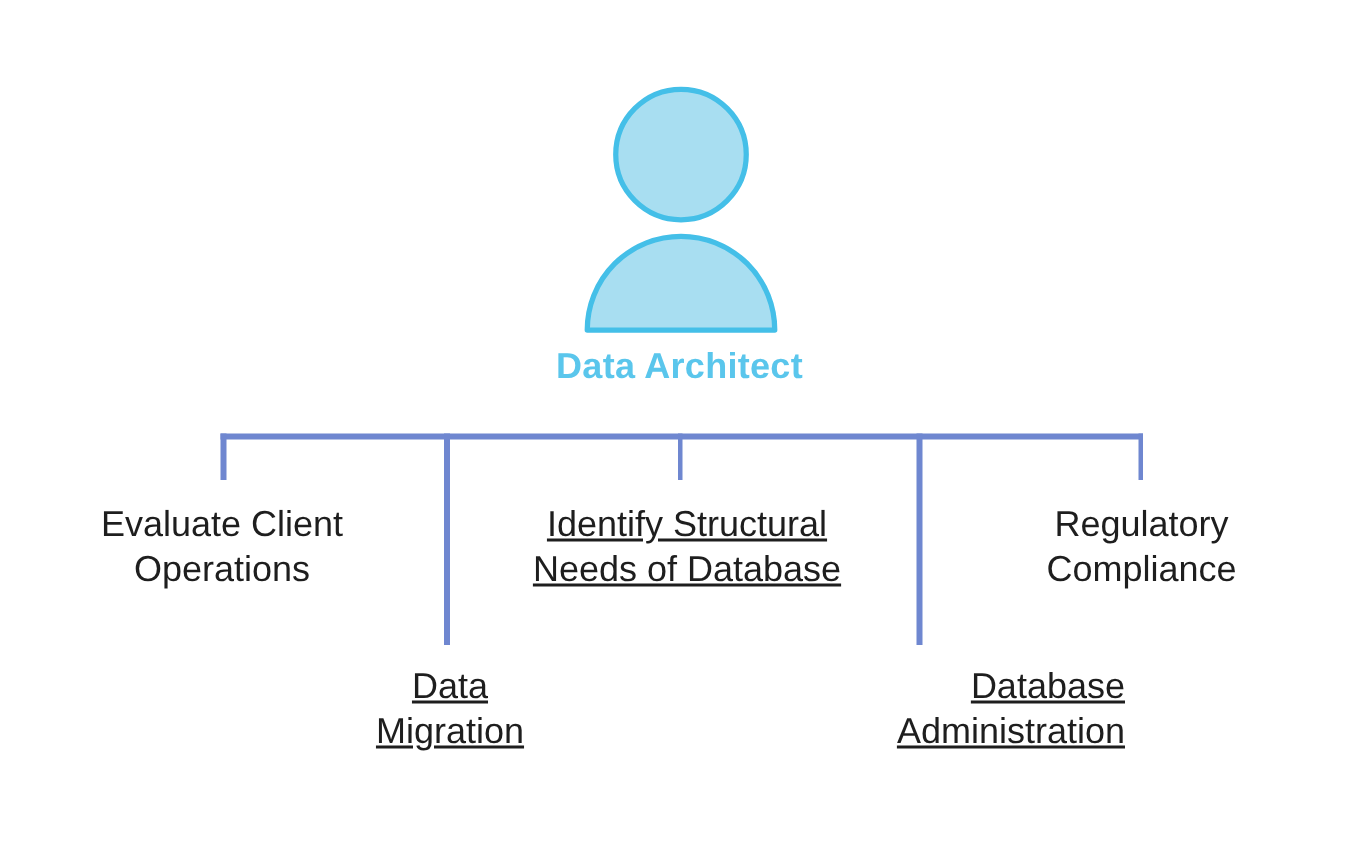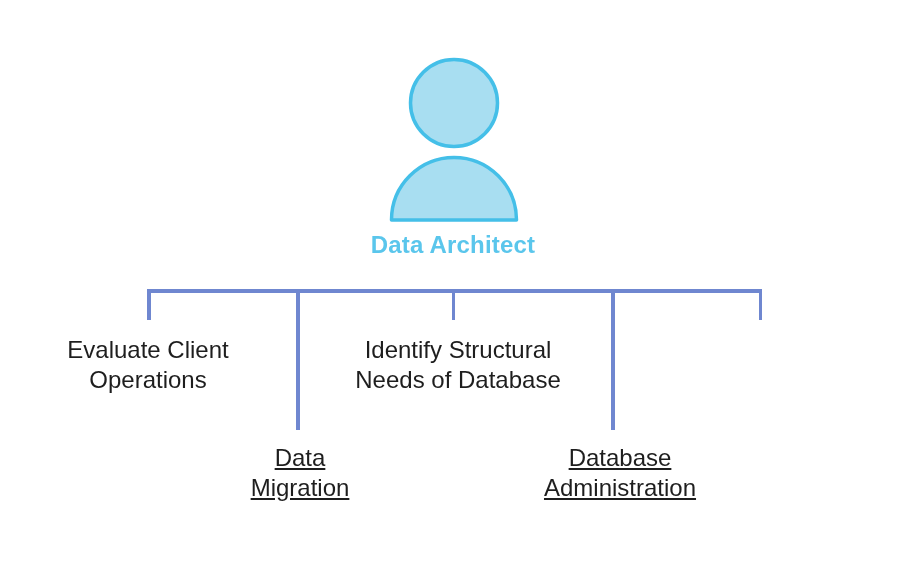--- a/index.html
+++ b/index.html
@@ -68,22 +68,22 @@
     text-align: center;
     font-size: 24px;
     line-height: 30px;
     color: #1e1e1e;
     white-space: pre-line;
   }
   .row-upper { top: 335px; }
   .row-lower { top: 443px; text-decoration: underline; }
   .resp-1 { left: 18px; }
   .resp-2 { left: 170px; }
-  .resp-3 { left: 328px; }
-  .resp-4 { left: 490px; }
+  .resp-3 { left: 328px; text-decoration: underline; }
+  .resp-4 { left: 490px; text-align: right; }
   .resp-5 { left: 631px; }
 </style>
 </head>
 <body>
 
 <div class="canvas">
 
   <svg class="person-icon" viewBox="0 0 140 172" xmlns="http://www.w3.org/2000/svg">
     <circle cx="70" cy="50" r="43.5" fill="#a8def1" stroke="#44bfe8" stroke-width="3.5"></circle>
     <path d="M 7.5 167 A 62.5 62.5 0 0 1 132.5 167 Z" fill="#a8def1" stroke="#44bfe8" stroke-width="3.5" stroke-linejoin="round"></path>
@@ -99,14 +99,16 @@
   <div class="connector v v5 short"></div>
 
   <div class="resp-label resp-1 row-upper">Evaluate Client
 Operations</div>
   <div class="resp-label resp-2 row-lower">Data
 Migration</div>
   <div class="resp-label resp-3 row-upper">Identify Structural
 Needs of Database</div>
   <div class="resp-label resp-4 row-lower">Database
 Administration</div>
+  <div class="resp-label resp-5 row-upper">Regulatory
+Compliance</div>
 
 </div>
 
 </body></html>

